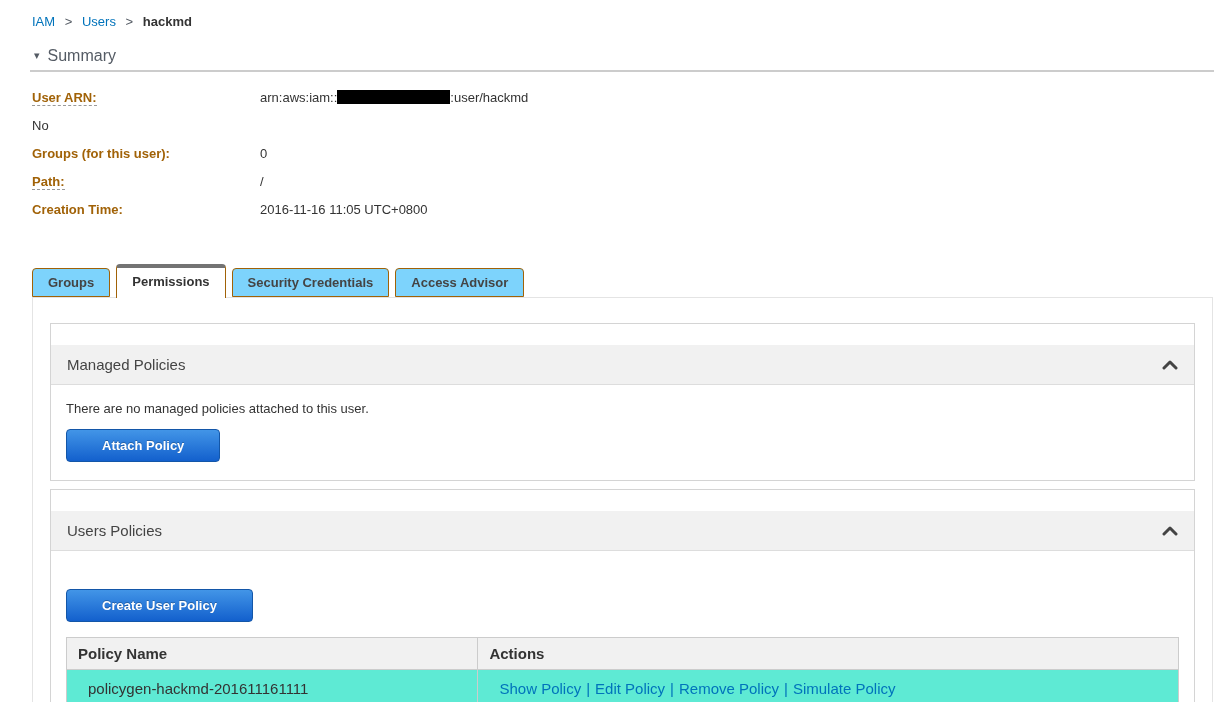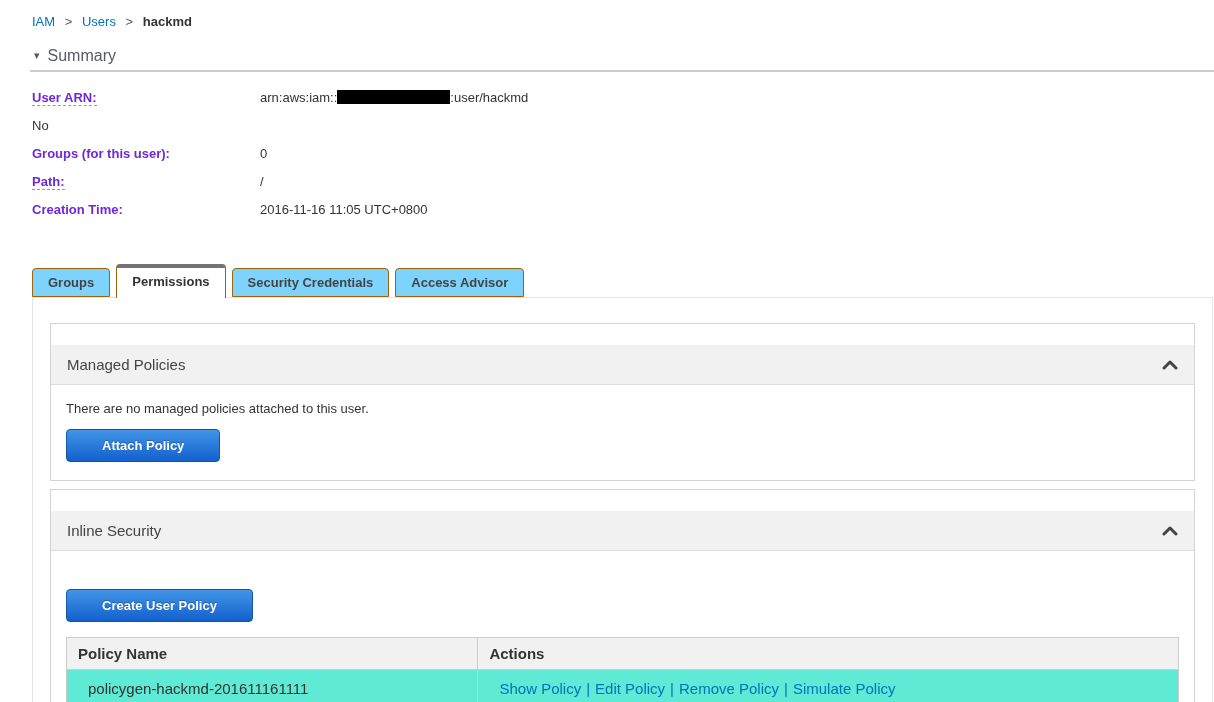--- a/index.html
+++ b/index.html
@@ -18,21 +18,21 @@
   .breadcrumb .current { font-weight: bold; color: #333; }
 
   
   .summary-title { margin: 18px 0 0 34px; font-size: 16px; color: #545b64; }
   .summary-title .tri { display: inline-block; font-size: 11px; margin-right: 8px; color: #545b64; cursor: pointer; vertical-align: 2px; }
   .summary-rule { border: none; border-top: 2px solid #cccccc; margin: 5px 0 0 30px; width: 1184px; }
 
   
   .summary-fields { margin: 12px 0 0 32px; }
   .summary-row { display: flex; line-height: 28px; }
-  .summary-row .lbl { width: 228px; font-weight: bold; color: #6d28d9; }
+  .summary-row .lbl { width: 228px; font-weight: bold; color: #a16207; }
   .summary-row .lbl .dashed { border-bottom: 1px dashed #999; padding-bottom: 0px; cursor: help; }
   .summary-row .val { color: #333; }
   .redact { display: inline-block; width: 113px; height: 14px; background: #000; vertical-align: -2px; }
 
   
   .tabs { display: flex; align-items: flex-end; margin: 40px 0 0 32px; }
   .tab {
     background: #7dd3fc; border: 1px solid #a16207; border-radius: 4px 4px 0 0;
     height: 29px; padding: 0 15px; line-height: 27px;
     font-size: 13px; font-weight: bold; color: #444;
@@ -143,21 +143,21 @@
       </span>
     </div>
     <div class="section-body">
       <p>There are no managed policies attached to this user.</p>
       <button class="btn-primary">Attach Policy</button>
     </div>
   </div>
 
   <div class="section-box">
     <div class="section-header">
-      <span>Inline Security</span>
+      <span>Users Policies</span>
       <span class="chev">
         <svg width="16" height="10" viewBox="0 0 16 10">
             <polyline points="2,8 8,2 14,8" fill="none" stroke="#444" stroke-width="3" stroke-linecap="round" stroke-linejoin="round"></polyline>
           </svg>
       </span>
     </div>
     <div class="section-body">
       <button class="btn-primary create-btn">Create User Policy</button>
 
       <table class="policy-table">

